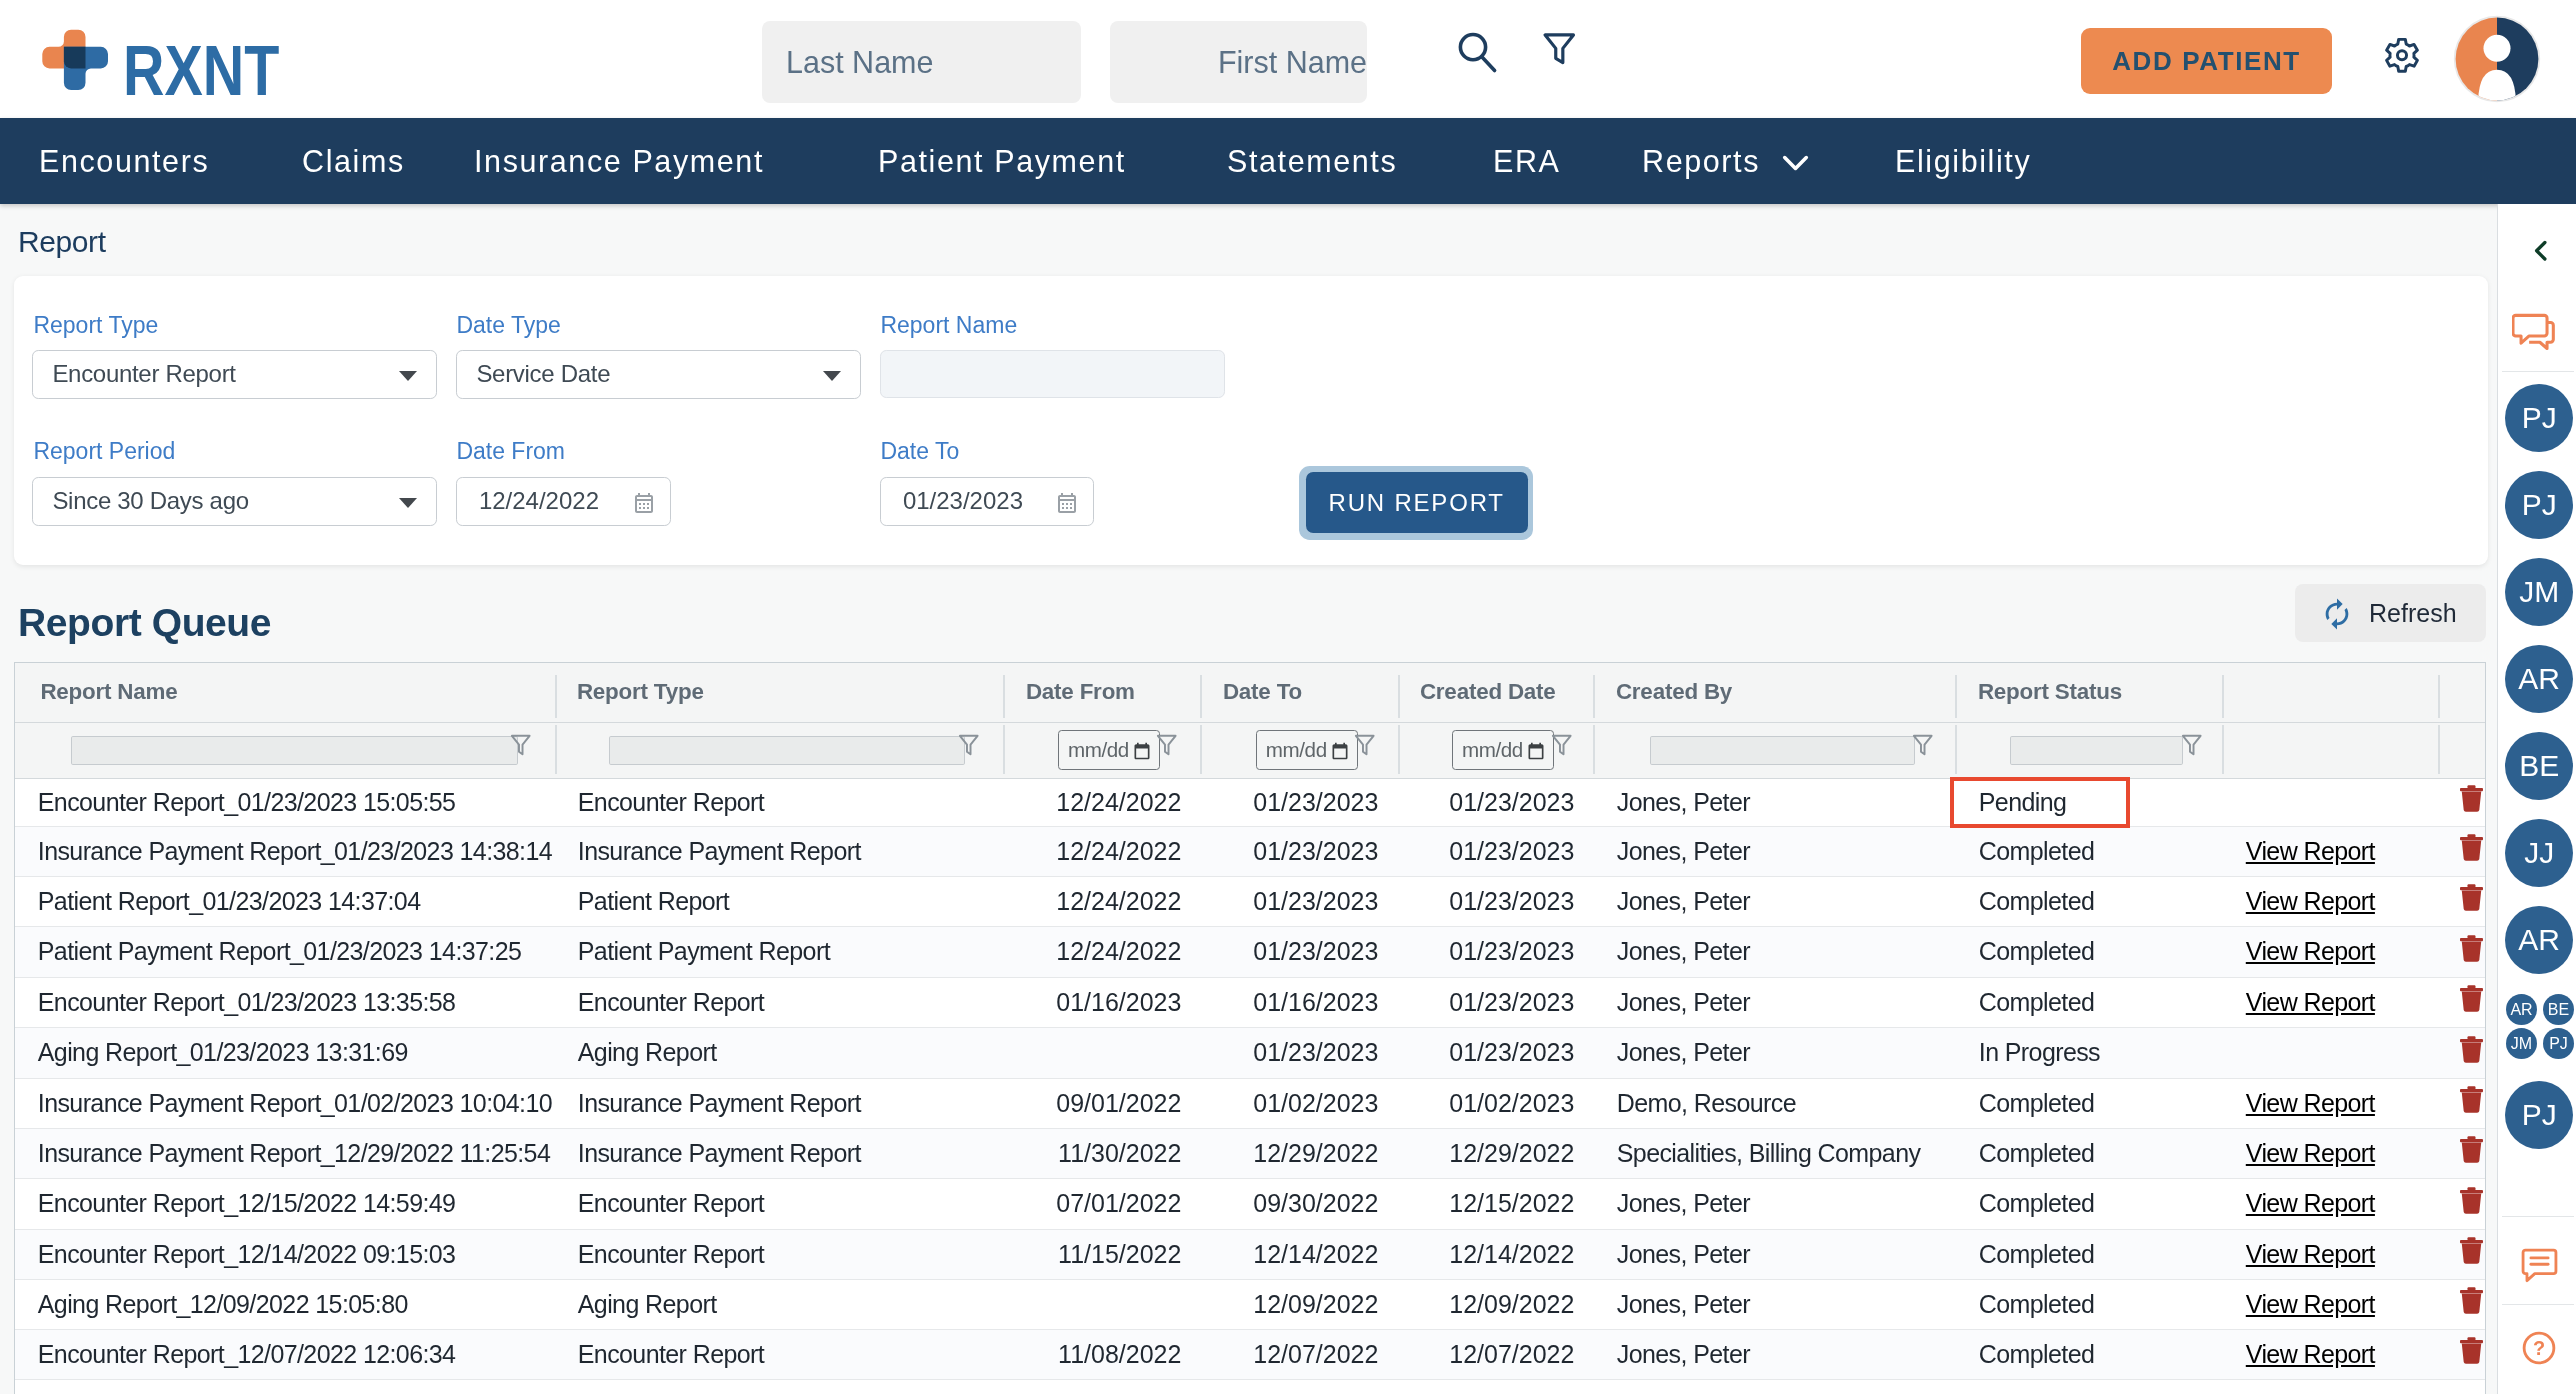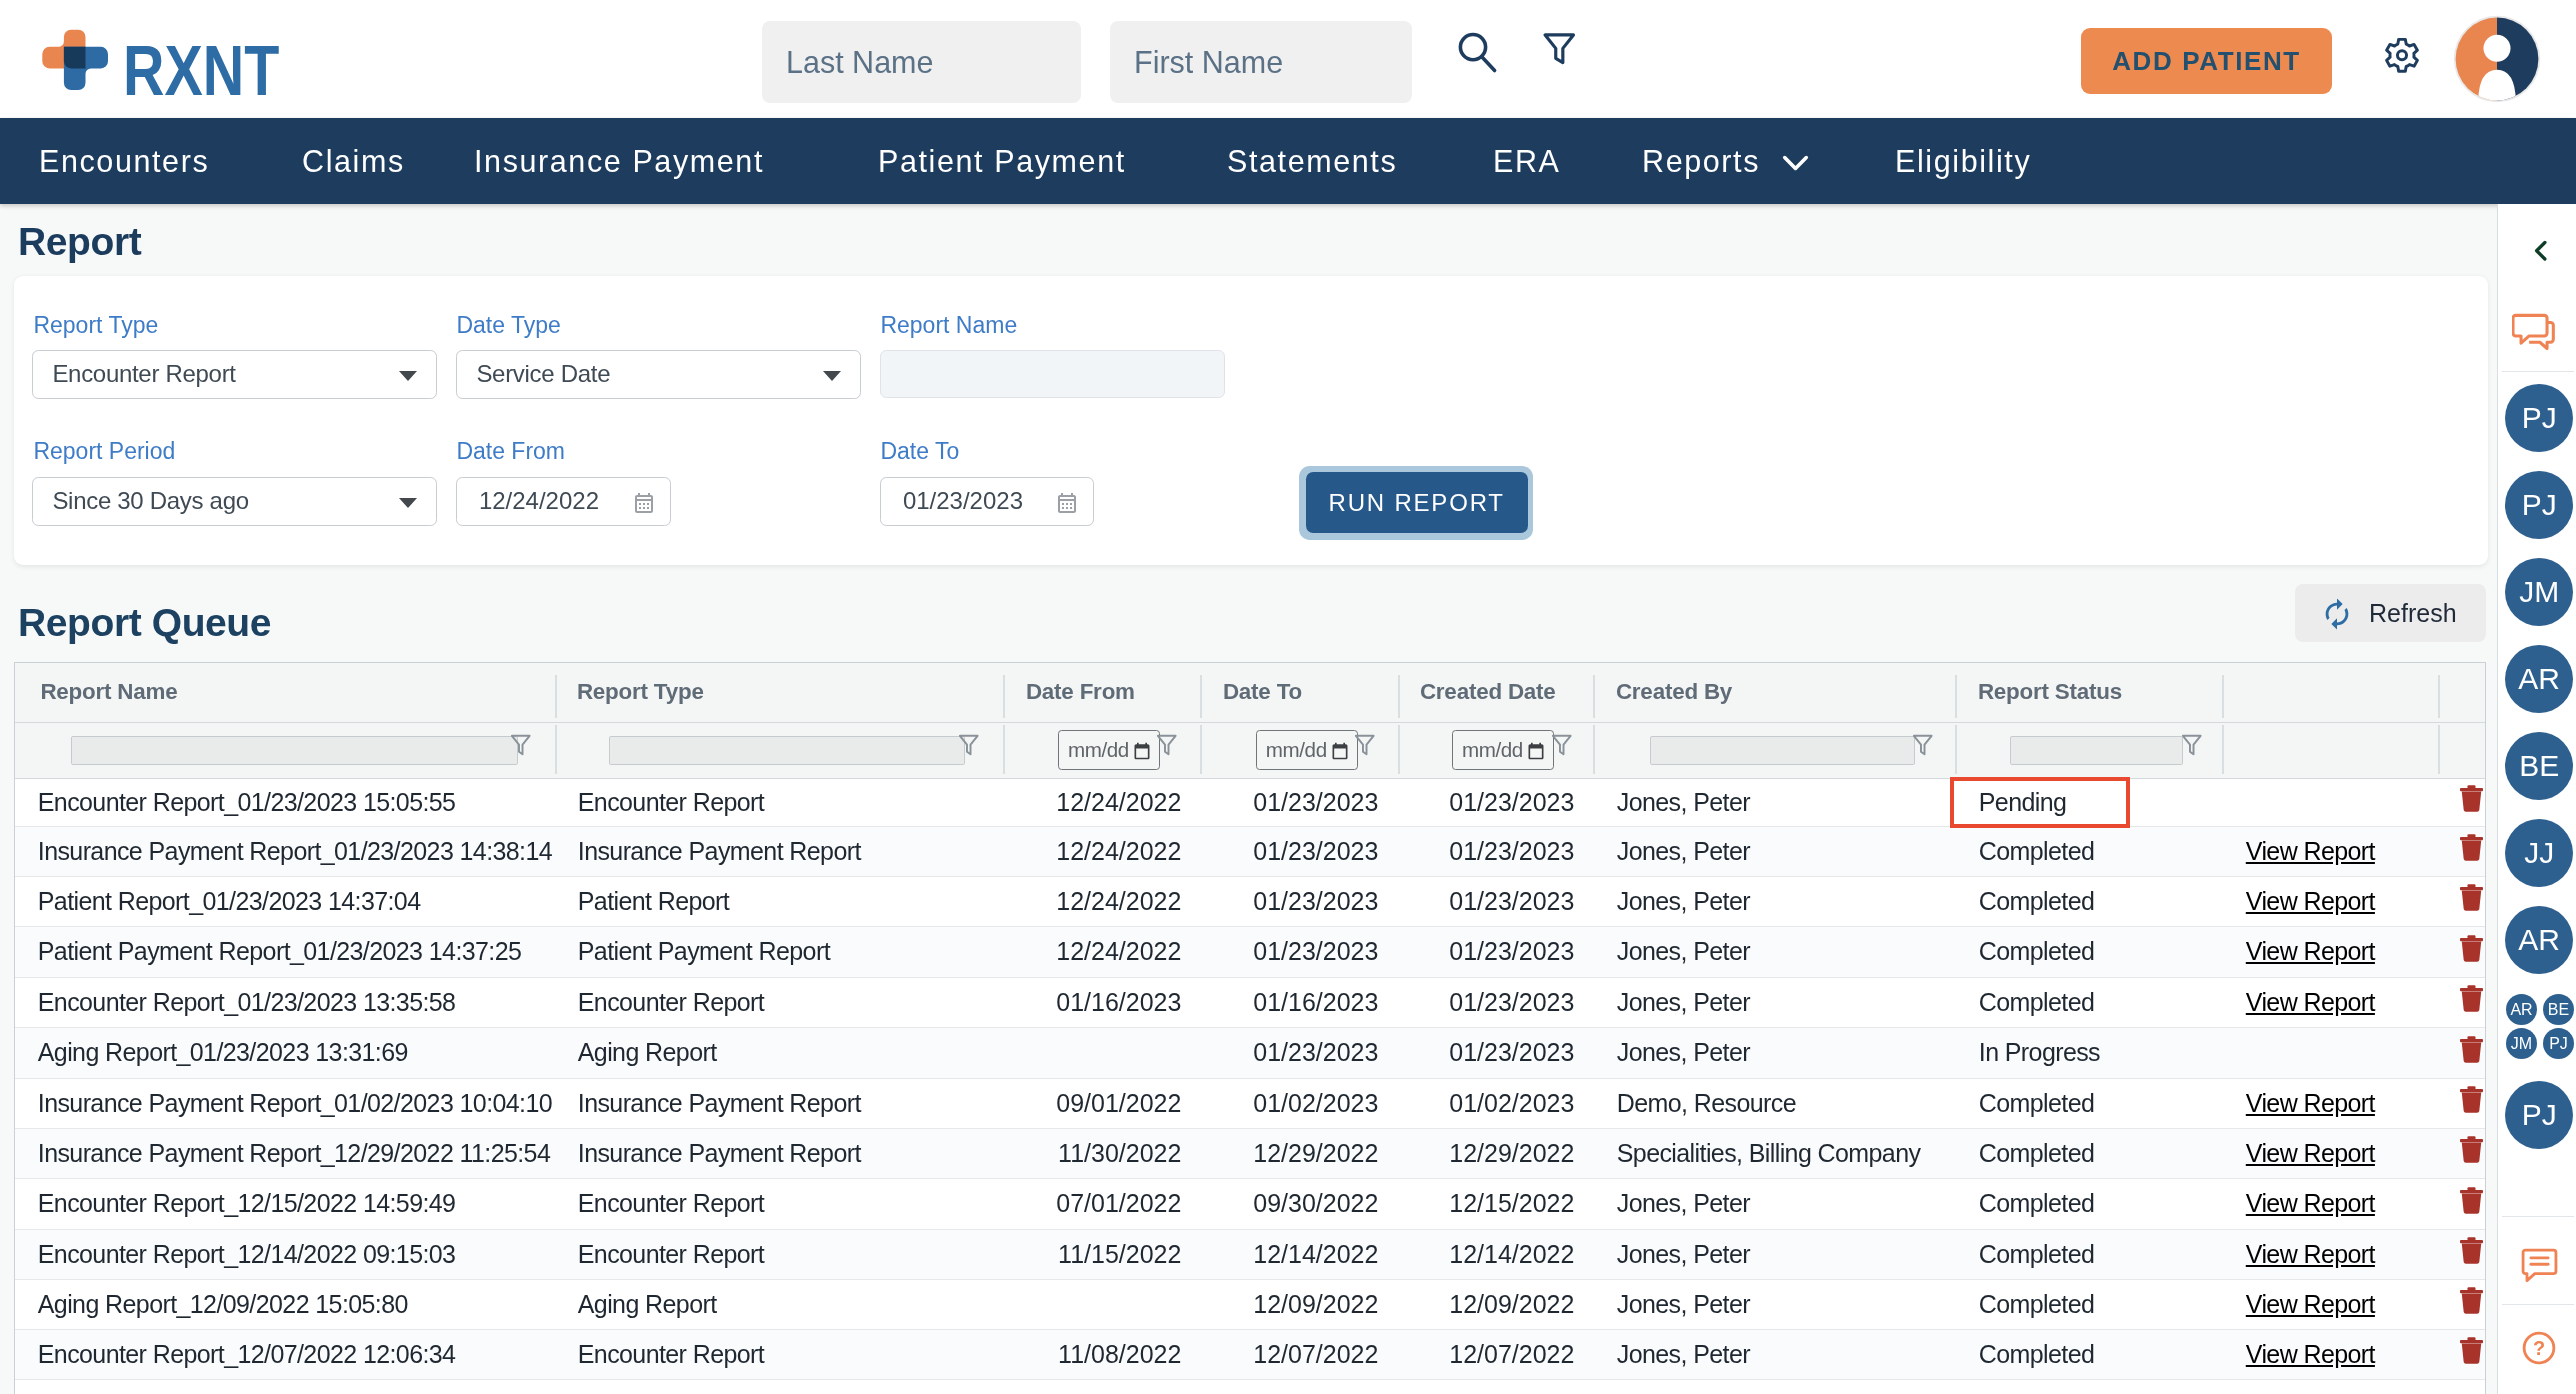--- a/index.html
+++ b/index.html
@@ -5,29 +5,29 @@
 * { margin:0; padding:0; box-sizing:border-box; }
 html,body { width:2576px; height:1395px; font-family:"Liberation Sans", sans-serif; background:#f7f8f8; overflow:hidden; }
 .abs { position:absolute; }
 
 
 #header { position:absolute; left:0; top:0; width:2576px; height:118px; background:#fff; }
 #logo { position:absolute; left:0; top:0; }
 #rxnt-text { position:absolute; left:123px; top:39px; font-size:70px; font-weight:bold; color:#2d6ca5; letter-spacing:0; transform:scaleX(.82); transform-origin:left center; line-height:65px; }
 .hdr-input { position:absolute; top:20.6px; height:82px; background:#f0f0f0; border-radius:8px; color:#5b7186; font-size:30.5px; line-height:82px; padding-left:24px; }
 #last-name { left:762px; width:319px; }
-#first-name { left:1110px; width:302px; }
+#first-name { left:1110px; width:257px;text-align:right; }
 #add-patient { position:absolute; left:2081px; top:28px; width:251px; height:66px; background:#ed8a50; border-radius:9px; color:#24506f; font-size:26px; letter-spacing:1.6px; text-align:center; line-height:66px; font-weight:bold; }
 
 
 #nav { position:absolute; left:0; top:118px; width:2576px; height:86px; background:#1e3d5e; box-shadow:0 1.8px 4.5px rgba(0,0,0,.2); }
 .nav-item { position:absolute; top:0; height:86px; line-height:86px; color:#fff; font-size:30.5px; letter-spacing:1.6px; }
 
 
-#report-title { position:absolute; left:18px; top:222px; font-size:39px; line-height:39px; font-weight:bold; color:#1c3c5e; letter-spacing:-0.4px; }
+#report-title { position:absolute; left:18px; top:222px; font-size:30px; line-height:39px; font-weight:normal; color:#1c3c5e; letter-spacing:-0.4px; }
 #rq-title { position:absolute; left:18px; top:603px; font-size:39px; line-height:39px; font-weight:bold; color:#1d4161; letter-spacing:-0.4px; }
 
 
 #card { position:absolute; left:14.4px; top:276px; width:2474px; height:289px; background:#fff; border-radius:9px; box-shadow:0 1.8px 5.4px rgba(0,0,0,0.08); }
 .flabel { position:absolute; color:#3e7cc7; font-size:23px; }
 .fselect { position:absolute; height:49px; background:#fff; border:1.8px solid #c8cdd2; border-radius:6.3px; font-size:24px; letter-spacing:-0.3px; color:#3f4a54; line-height:46px; padding-left:19px; }
 .fselect .caret { position:absolute; right:19px; top:20px; width:0; height:0; border-left:9px solid transparent; border-right:9px solid transparent; border-top:10.8px solid #43484d; }
 #rn-input { position:absolute; left:866px; top:74px; width:345px; height:48px; background:#f2f5f8; border:0.9px solid #dfe3e8; border-radius:6.3px; }
 .fdate { position:absolute; height:49px; background:#fff; border:1.8px solid #c8cdd2; border-radius:6.3px; font-size:24px; color:#3f4a54; line-height:46px; padding-left:21.5px; }
 #run-report { position:absolute; left:1285px; top:190px; width:234px; height:74px; background:#abc7dc; border-radius:10.8px;padding-left:40px; }

